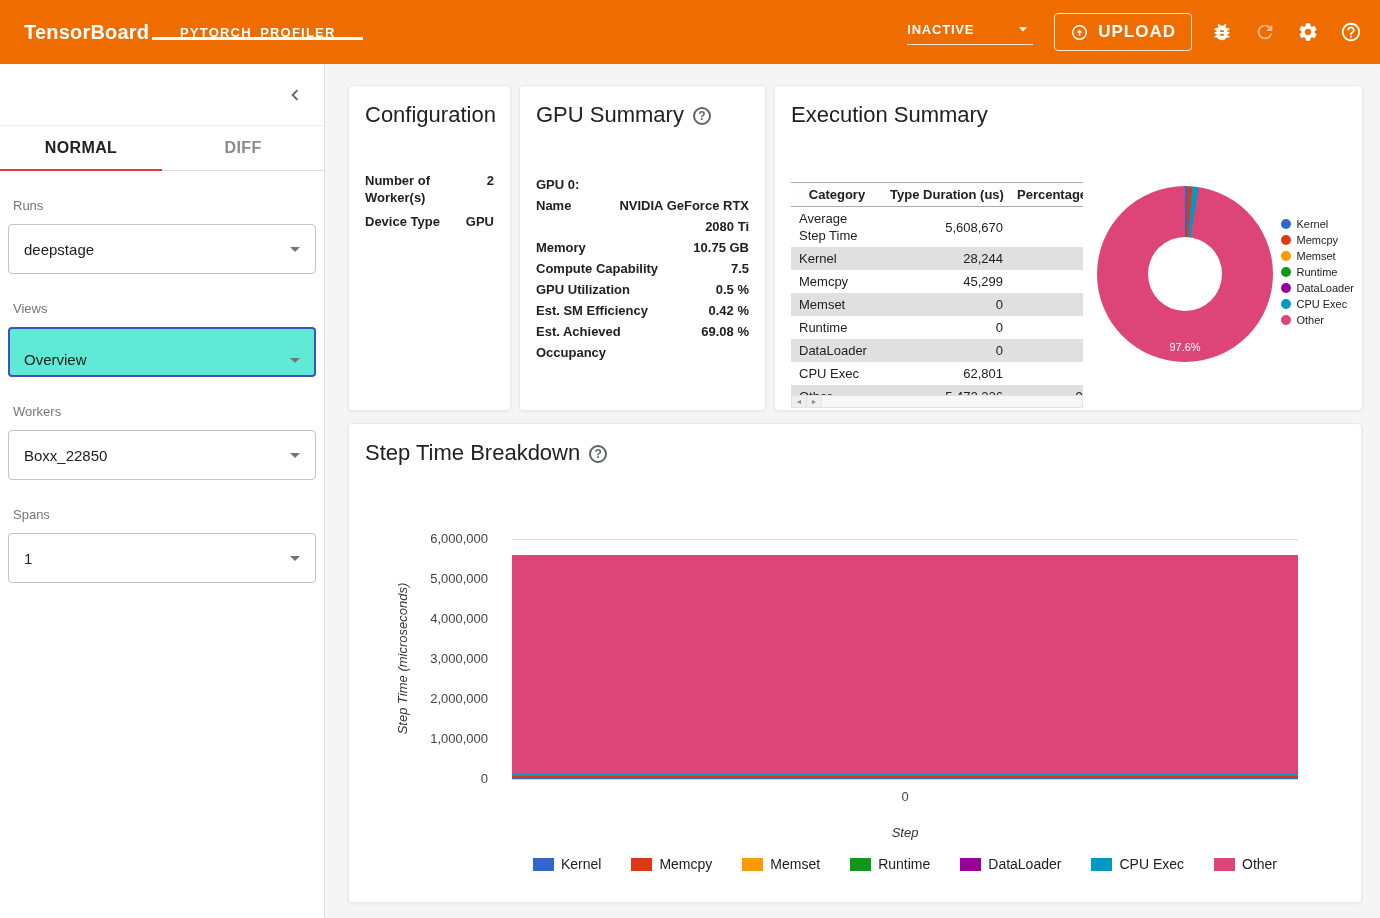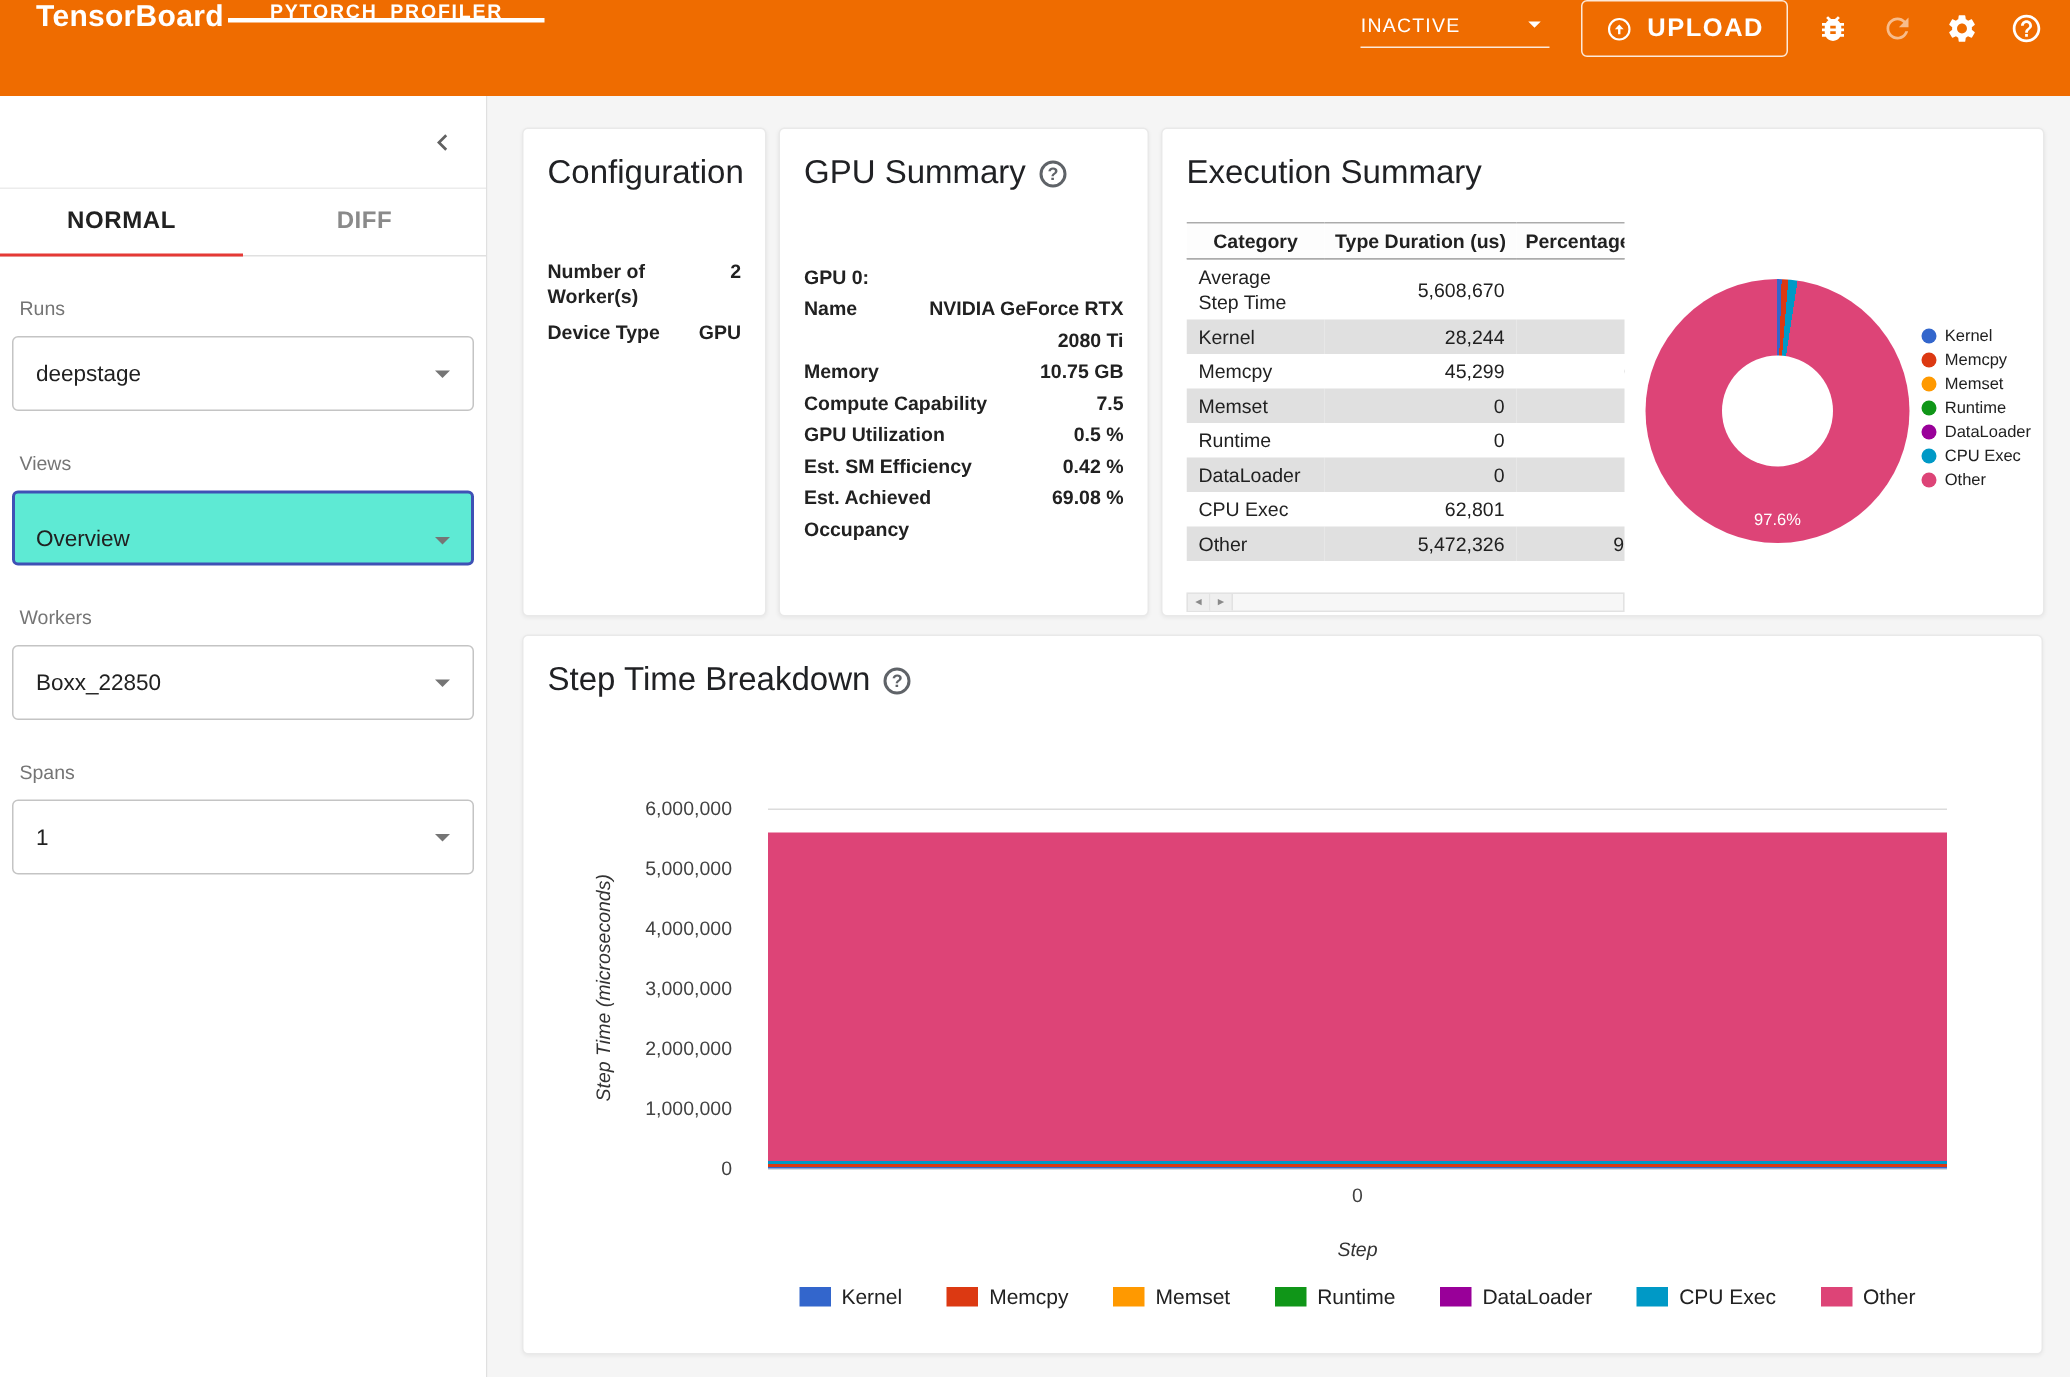--- a/index.html
+++ b/index.html
@@ -1,26 +1,26 @@
 <!DOCTYPE html>
 <html style="--header-bg: #ef6c00; --tab-underline: #e53935; --focus-border: #3f51b5;"><head>
 <meta charset="utf-8">
 <style>
   *{box-sizing:border-box;margin:0;padding:0}
   html,body{width:1380px;height:918px;overflow:hidden;background:#f5f5f5;
     font-family:"Liberation Sans",sans-serif;color:#212121}
 
   
-  .topbar{height:64px;background:var(--header-bg,#ef6c00);display:flex;align-items:flex-start;color:#fff}
+  .topbar{height:64px;background:var(--header-bg,#ef6c00);display:flex;align-items:center;color:#fff}
   .brand{display:flex;align-items:center;padding:0 24px;width:152px;font-size:20px;font-weight:600;letter-spacing:.2px}
   .plugin-tab{display:flex;align-items:center;padding:0 28px;font-size:13px;font-weight:700;letter-spacing:1.2px;position:relative;cursor:pointer}
   .plugin-tab::after{content:"";position:absolute;left:0;right:0;bottom:0;height:3px;background:#fff}
   .topbar-right{margin-left:auto;display:flex;align-items:center;gap:17px;padding-right:16px}
   .status-select{width:126px;display:flex;align-items:center;justify-content:space-between;
-    border-bottom:1px solid rgba(255,255,255,.85);padding-bottom:5px;font-size:13px;font-weight:400;letter-spacing:.8px;cursor:pointer}
+    border-bottom:1px solid rgba(255,255,255,.85);padding-bottom:5px;font-size:13px;font-weight:700;letter-spacing:.8px;cursor:pointer}
   .upload-btn{display:flex;align-items:center;gap:9px;border:1px solid rgba(255,255,255,.85);border-radius:4px;
     background:transparent;color:#fff;font-family:inherit;font-size:17px;font-weight:600;letter-spacing:1px;padding:8px 15px;cursor:pointer;margin-left:4px}
   .icon-btn{background:none;border:none;width:26px;height:26px;padding:1px;cursor:pointer;display:flex;align-items:center;justify-content:center}
   .icon-btn svg{width:22px;height:22px;fill:#fff}
   .icon-btn.dim svg{opacity:.55}
 
   
   .layout{display:flex;height:854px}
   .sidebar{width:325px;background:#fff;border-right:1px solid #e0e0e0;flex:none}
   .main{flex:1;padding:21px 17px 0 23px;background:#f5f5f5;overflow:hidden}
@@ -54,21 +54,21 @@
   
   .config-rows{margin-top:44px}
   .kv{display:flex;justify-content:space-between;align-items:flex-start;font-size:13px;font-weight:700;line-height:17px;margin-bottom:7px}
   .kv .kv-l{max-width:90px}
   .gpu-device-heading{margin-top:46px;font-size:13px;font-weight:700;line-height:21px}
   .gpu-kv{display:flex;justify-content:space-between;align-items:flex-start;font-size:13px;font-weight:700;line-height:21px}
   .gpu-kv .kv-l{max-width:130px}
   .gpu-kv .kv-v{text-align:right;max-width:152px}
 
   
-  .exec-table-wrap{position:absolute;left:16px;top:62px;width:292px;overflow:hidden}
+  .exec-table-wrap{position:absolute;left:16px;top:96px;width:292px;overflow:hidden}
   .exec-table{border-collapse:collapse;width:325px;table-layout:fixed;font-size:13px;color:#212121}
   .exec-table th{font-weight:700;padding:4px 6px;border-top:1px solid #ababab;border-bottom:1px solid #ababab;text-align:center;background:#fdfdfd;white-space:nowrap;overflow:hidden}
   .exec-table td{padding:3px 8px;line-height:17px}
   .exec-table td.num{text-align:right;white-space:nowrap}
   .exec-table tr.shade{background:#e0e0e0}
   .col-0{width:92px}.col-1{width:128px}.col-2{width:105px}
   .hscroll{position:absolute;left:16px;top:309px;width:292px;height:13px;background:#f7f7f7;border:1px solid #e2e2e2;display:flex;align-items:stretch}
   .sbtn{width:15px;display:flex;align-items:center;justify-content:center;font-size:7px;color:#8a8a8a;border-right:1px solid #e2e2e2;cursor:pointer;background:#efefef}
 
   

